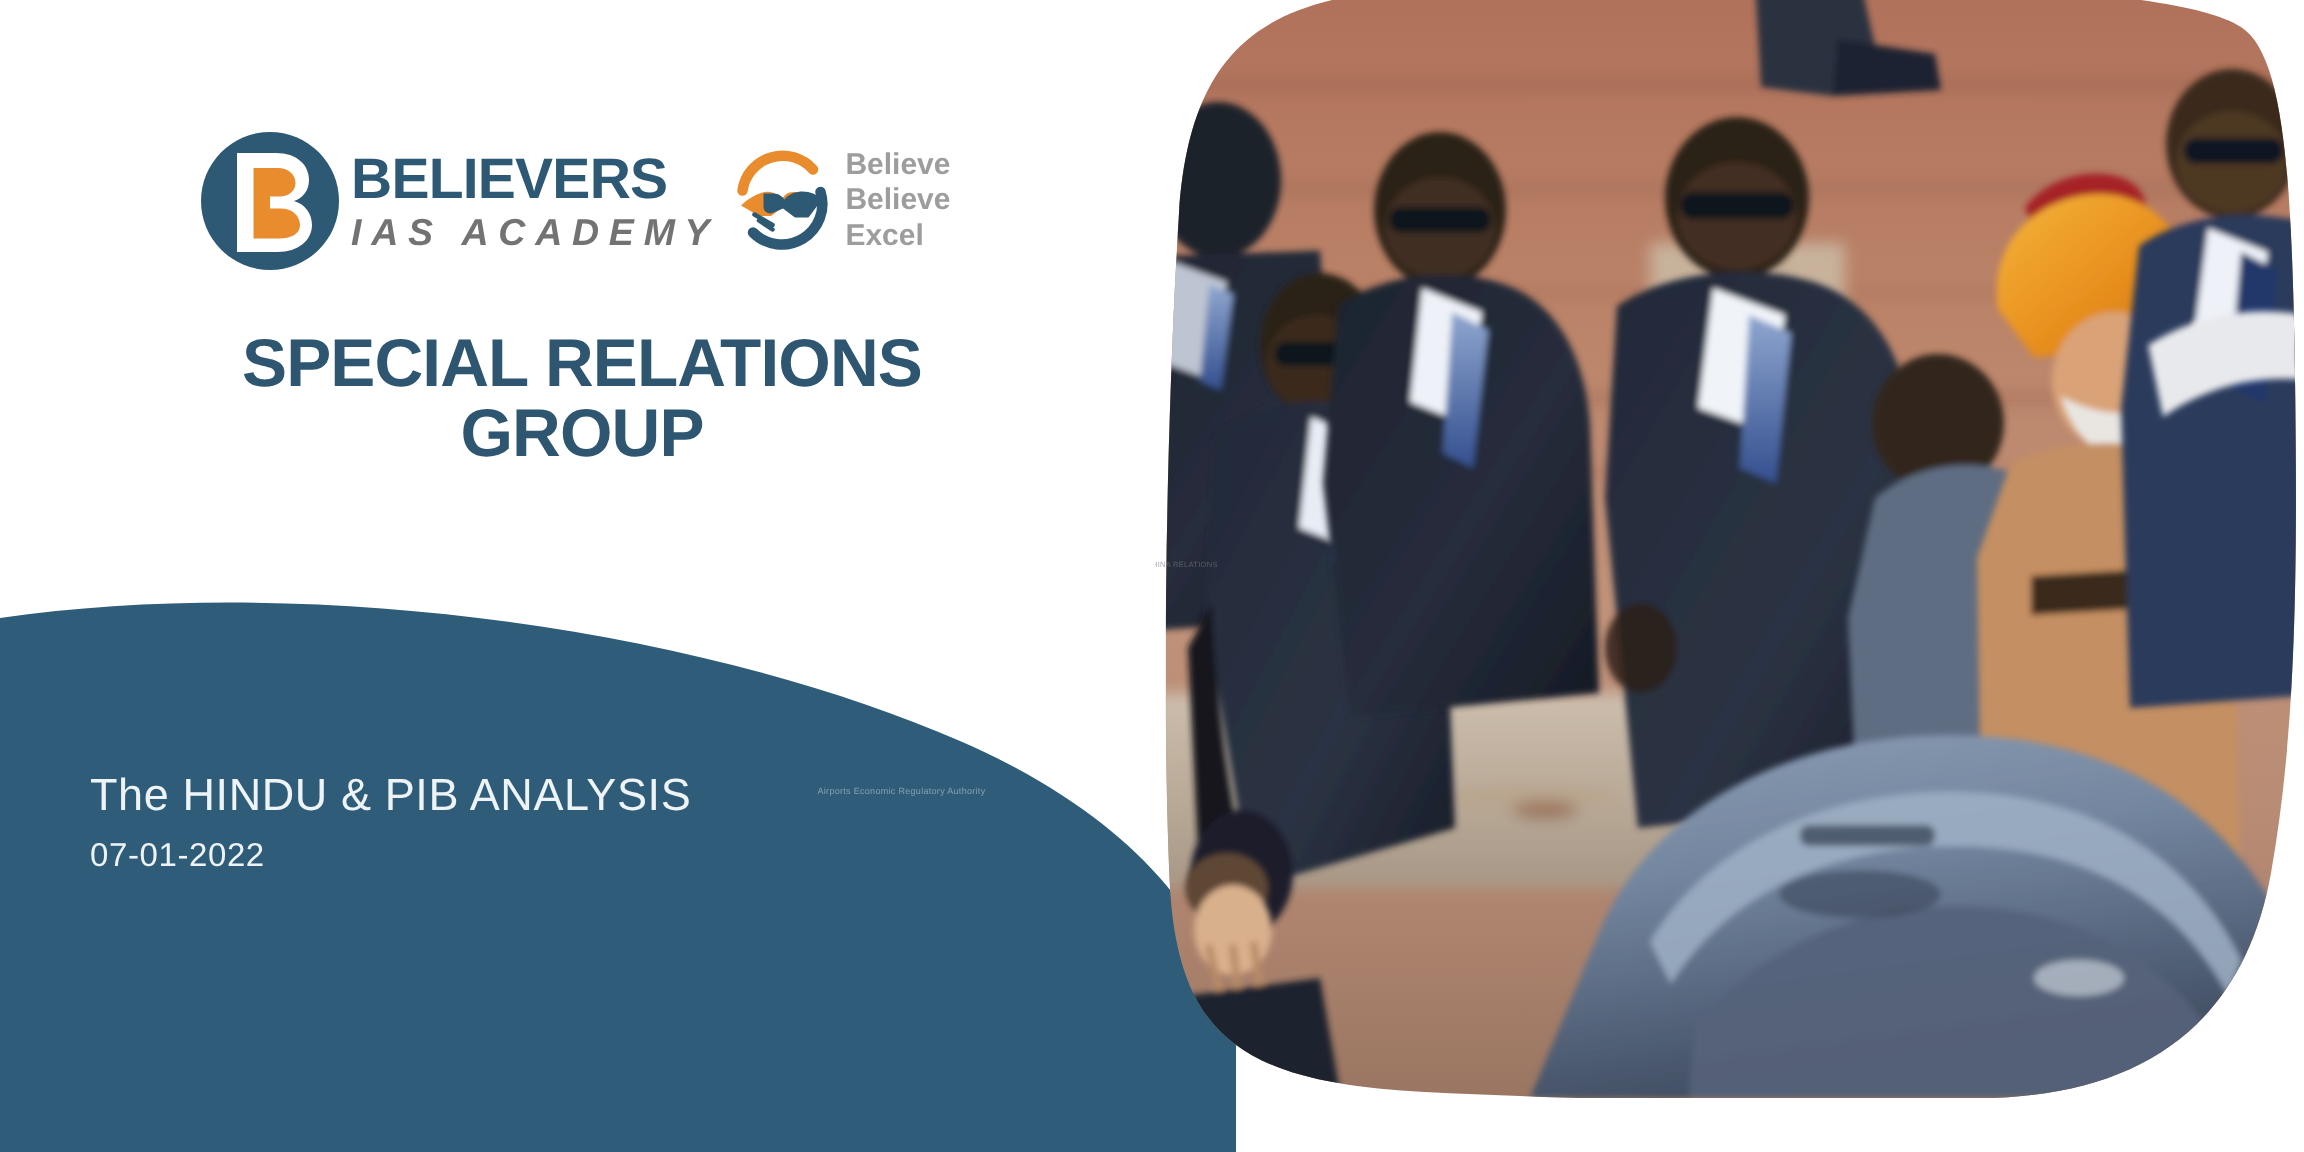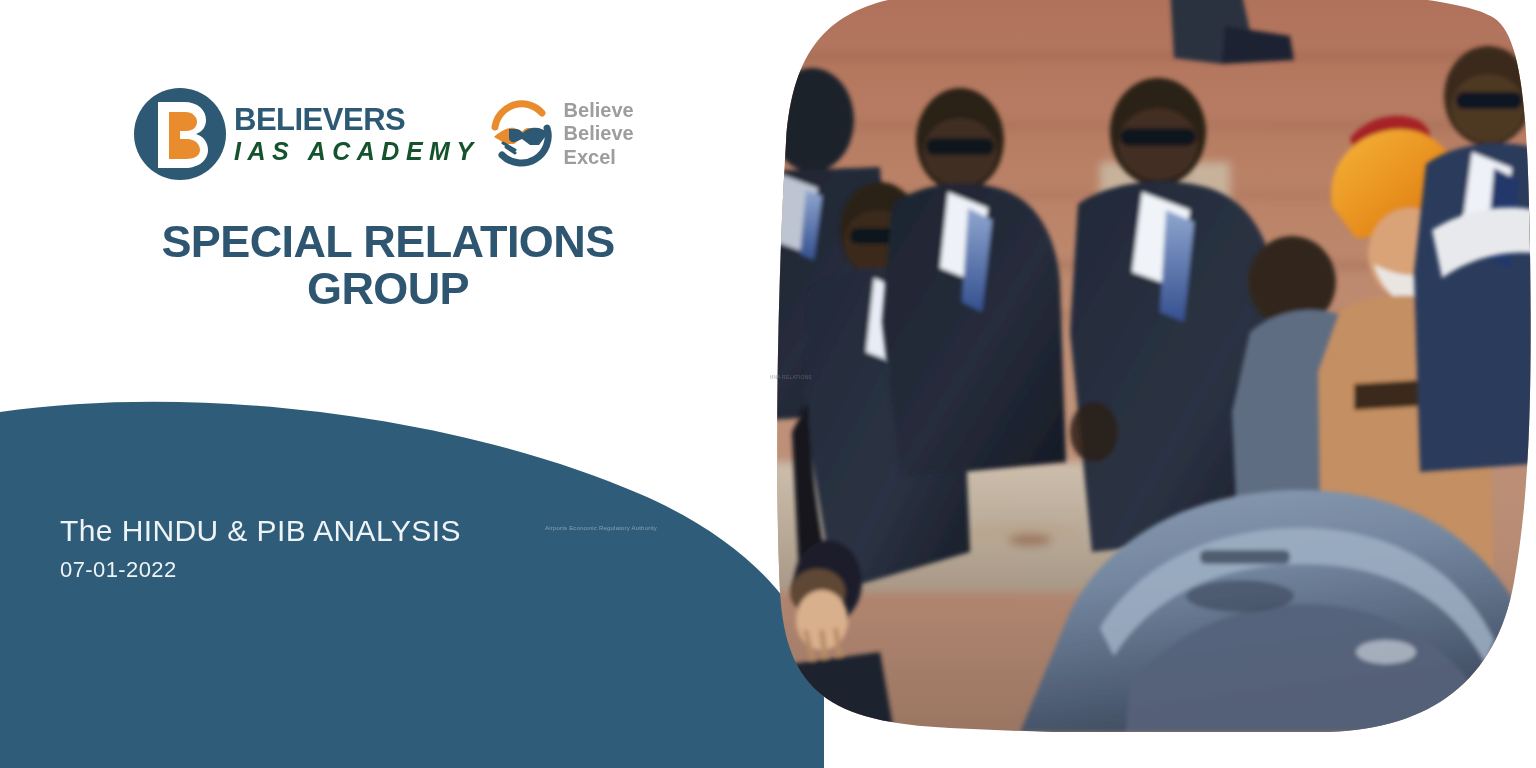--- a/index.html
+++ b/index.html
@@ -49,31 +49,31 @@
     position: relative;
   }
   .logo-wordmark {
     margin-left: 6px;
     display: flex;
     flex-direction: column;
     justify-content: center;
     line-height: 1;
   }
   .logo-believers {
-    font-size: 31px;
+    font-size: 38px;
     font-weight: bold;
     color: #2d5974;
     letter-spacing: -0.5px;
     font-family: "Liberation Sans", sans-serif;
   }
   .logo-ias {
     font-size: 25px;
     font-weight: bold;
     font-style: italic;
-    color: #14532d;
+    color: #737373;
     letter-spacing: 6.5px;
     margin-top: 4px;
     font-family: "Liberation Sans", sans-serif;
   }
   .logo-hand {
     margin-left: 4px;
     width: 74px;
     height: 74px;
     flex: 0 0 74px;
   }

